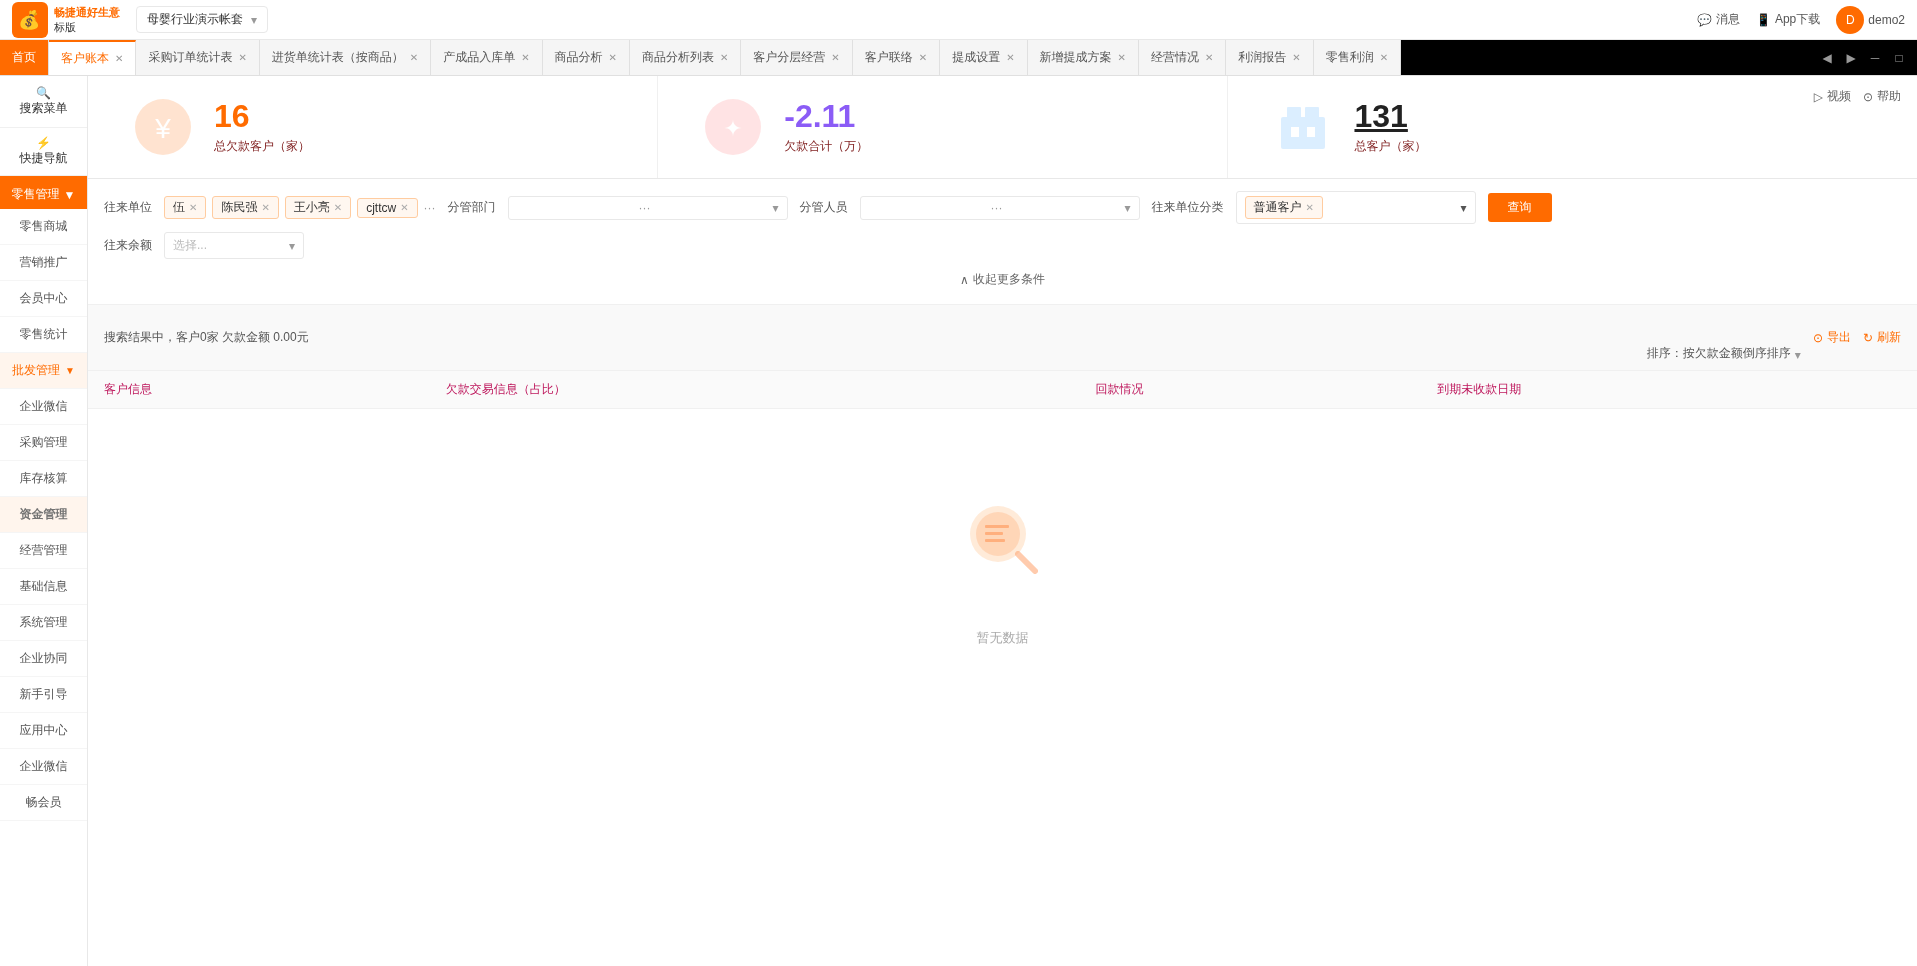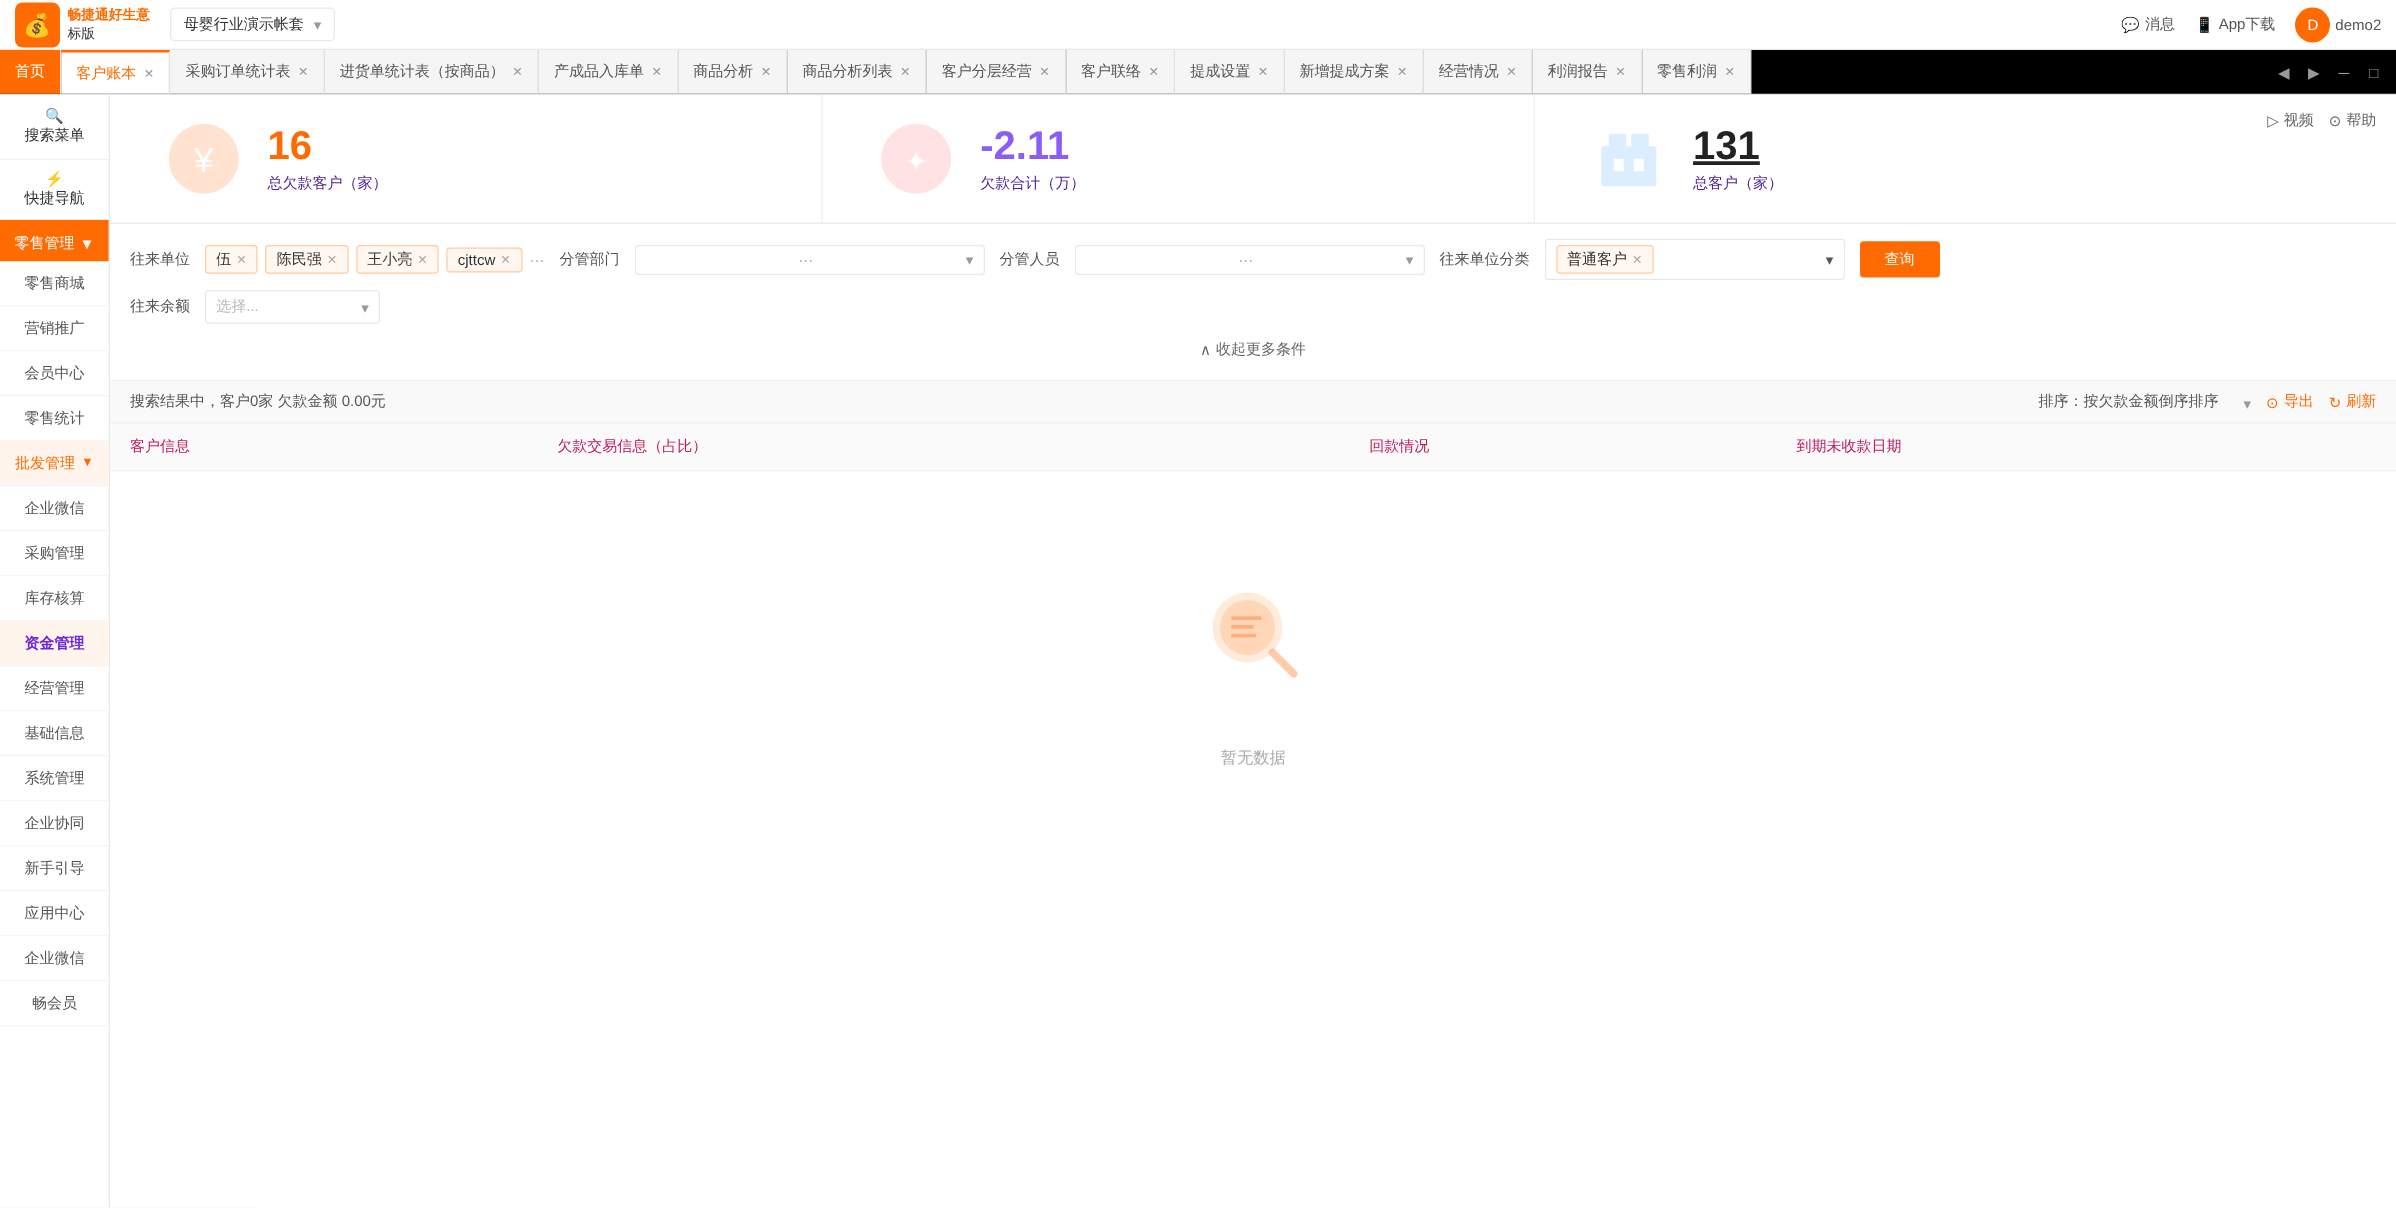--- a/index.html
+++ b/index.html
@@ -31,34 +31,34 @@
     .tab-home { background: #ff6b00; color: white; }
     .tab-controls { display: flex; align-items: center; margin-left: auto; padding: 0 8px; gap: 4px; flex-shrink: 0; }
     .tab-ctrl-btn { width: 20px; height: 20px; display: flex; align-items: center; justify-content: center; color: #999; cursor: pointer; }
 
     
     .search-menu { padding: 10px 8px; font-size: 12px; color: #333; cursor: pointer; text-align: center; border-bottom: 1px solid #f0f0f0; }
     .quick-nav { padding: 8px; font-size: 12px; color: #333; cursor: pointer; text-align: center; border-bottom: 1px solid #f0f0f0; }
     .sidebar-section { display: flex; flex-direction: column; }
     .sidebar-section-title { padding: 10px 8px 6px; font-size: 12px; color: white; background: #ff6b00; text-align: center; cursor: pointer; display: flex; align-items: center; justify-content: center; gap: 4px; }
     .sidebar-item { padding: 9px 8px; font-size: 12px; color: #555; cursor: pointer; text-align: center; border-bottom: 1px solid #f5f5f5; }
-    .sidebar-item.active { color: #6d28d9; font-weight: bold; background: #fff5ed; }
+    .sidebar-item.active { color: #737373; font-weight: bold; background: #fff5ed; }
 
     
     .page-content { flex: 1; overflow-y: auto; background: #fff; }
 
     
     .stats-bar { display: flex; align-items: stretch; background: #fff; border-bottom: 1px solid #e8e8e8; position: relative; }
     .stat-card { display: flex; align-items: center; padding: 16px 40px; border-right: 1px solid #f0f0f0; flex: 1; gap: 16px; }
     .stat-values { display: flex; flex-direction: column; }
     .stat-number { font-size: 32px; font-weight: bold; line-height: 1.1; }
     .stat-number.orange { color: #ff6b00; }
     .stat-number.red { color: #8b5cf6; }
     .stat-number.dark { color: #222; text-decoration: underline; }
-    .stat-label { font-size: 12px; color: #4c1d95; margin-top: 4px; }
+    .stat-label { font-size: 12px; color: #7f1d1d; margin-top: 4px; }
     .top-right-actions { display: flex; align-items: center; gap: 12px; padding: 0 16px; margin-left: auto; align-self: flex-start; padding-top: 12px; }
     .help-btn { display: flex; align-items: center; gap: 4px; color: #666; cursor: pointer; font-size: 12px; }
 
     
     .filter-area { padding: 12px 16px; background: #fff; border-bottom: 1px solid #f0f0f0; }
     .filter-row { display: flex; align-items: center; gap: 12px; margin-bottom: 8px; flex-wrap: wrap; }
     .filter-label { color: #555; font-size: 12px; white-space: nowrap; }
     .filter-tags { display: flex; align-items: center; gap: 6px; flex-wrap: wrap; }
     .filter-tag { display: flex; align-items: center; padding: 2px 8px; background: #fff7f0; border: 1px solid #ffcca0; border-radius: 3px; font-size: 12px; color: #333; gap: 4px; }
     .filter-tag .tag-close { color: #aaa; cursor: pointer; font-size: 10px; }
@@ -68,21 +68,21 @@
     .filter-select .arrow { margin-left: auto; color: #999; }
     .filter-select-wide { min-width: 280px; }
     .filter-dots { color: #999; cursor: pointer; }
     .filter-select-unit-class { display: flex; align-items: center; border: 1px solid #e8e8e8; border-radius: 3px; padding: 4px 8px; font-size: 12px; color: #555; cursor: pointer; min-width: 240px; background: #fff; }
     .query-btn { background: #ff6b00; color: white; border: none; padding: 6px 20px; border-radius: 3px; cursor: pointer; font-size: 12px; }
     .collapse-btn { display: flex; align-items: center; justify-content: center; gap: 4px; color: #666; cursor: pointer; font-size: 12px; padding: 4px 12px; }
 
     
     .result-bar { display: flex; align-items: center; padding: 8px 16px; background: #f9f9f9; border-bottom: 1px solid #f0f0f0; font-size: 12px; color: #555; }
     .result-bar .sort-area { margin-left: auto; display: flex; align-items: center; gap: 12px; }
-    .sort-select { display: flex; align-items: flex-end; gap: 20px; color: #555; cursor: pointer; }
+    .sort-select { display: flex; align-items: flex-end; gap: 4px; color: #555; cursor: pointer; margin-top: 32px; }
     .sort-select .sort-arrow { color: #999; }
     .action-link { display: flex; align-items: center; gap: 4px; color: #ff6b00; cursor: pointer; }
 
     
     .data-table { width: 100%; border-collapse: collapse; }
     .data-table th { padding: 10px 16px; text-align: left; color: #be185d; font-weight: normal; border-bottom: 1px solid #f0f0f0; background: #fafafa; font-size: 12px; }
 
     
     .empty-state { display: flex; flex-direction: column; align-items: center; justify-content: center; padding: 80px 0; gap: 28px; }
     .empty-icon { width: 100px; height: 100px; display: flex; align-items: center; justify-content: center; }

